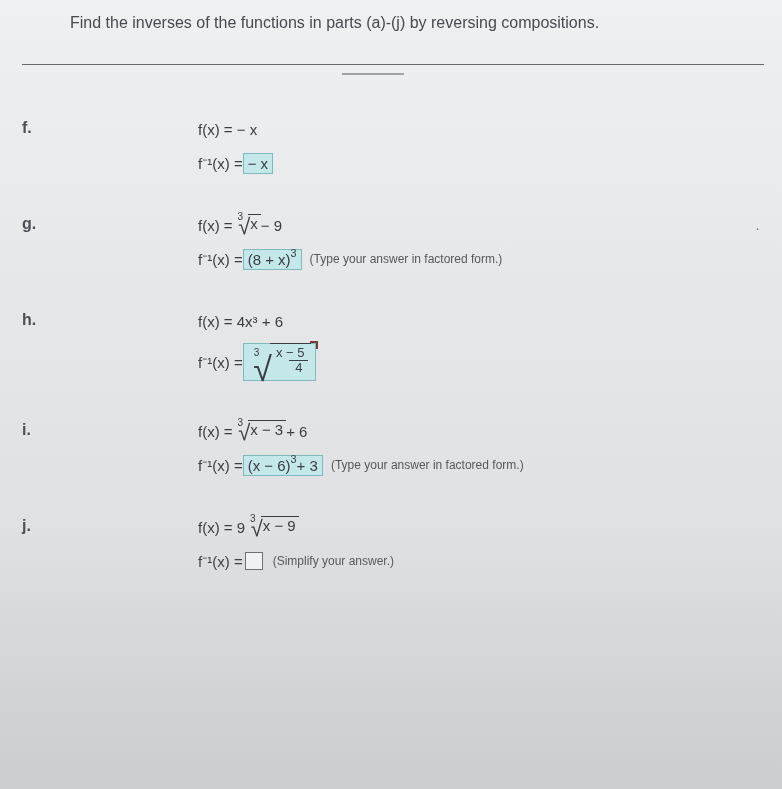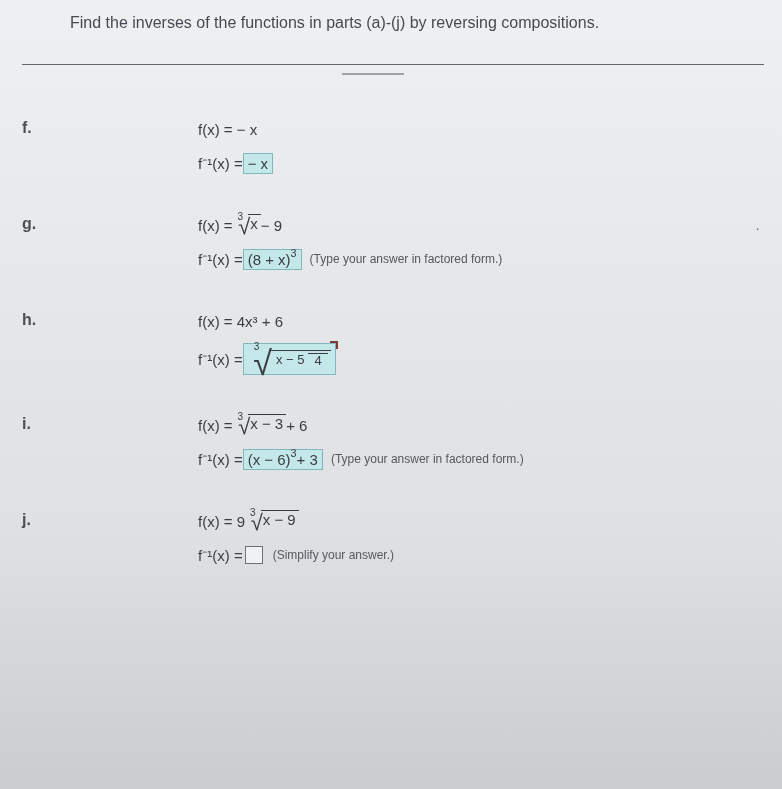--- a/index.html
+++ b/index.html
@@ -111,22 +111,22 @@
     padding: 0 3px 0 2px;
     margin-left: -2px;
     position: relative;
     top: -2px;
   }
   .cuberoot.big .rad { font-size: 34px; line-height: 26px; top: 4px; }
   .cuberoot.big .idx { top: -20px; right: -6px; }
   .cuberoot.big .radicand { border-top: 1.6px solid #3a3d42; top: -3px; }
   .frac {
     display: inline-flex;
-    flex-direction: row;
-    align-items: flex-start;
+    flex-direction: column;
+    align-items: flex-end;
     font-size: 13px;
     line-height: 1.05;
     position: relative;
     top: -1px;
   }
   .frac .num { padding: 0 4px; }
   .frac .den { border-top: 1.4px solid #3a3d42; padding: 0 6px; }
   .tick {
     position: absolute;
     right: 22px;

